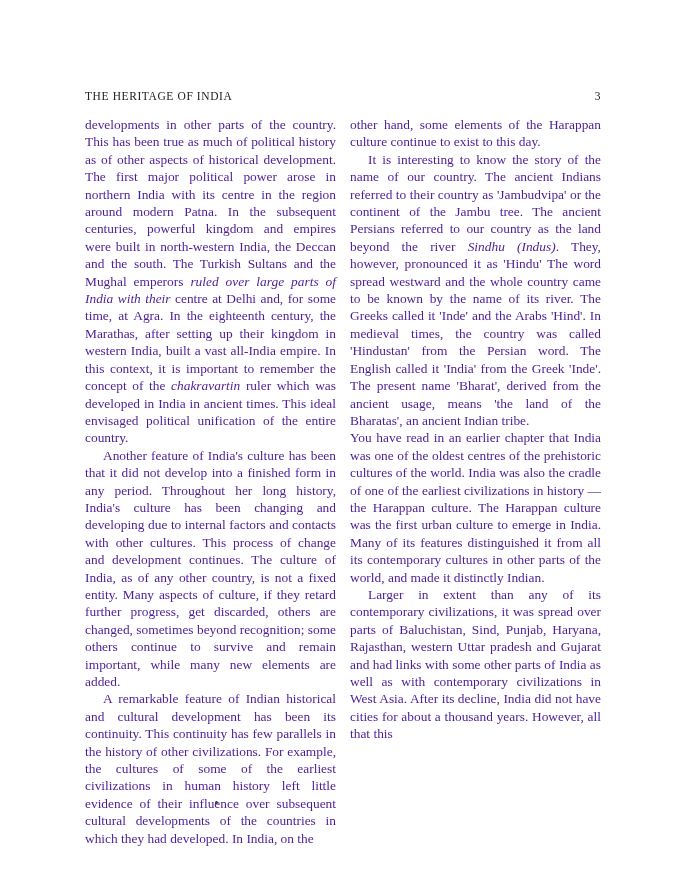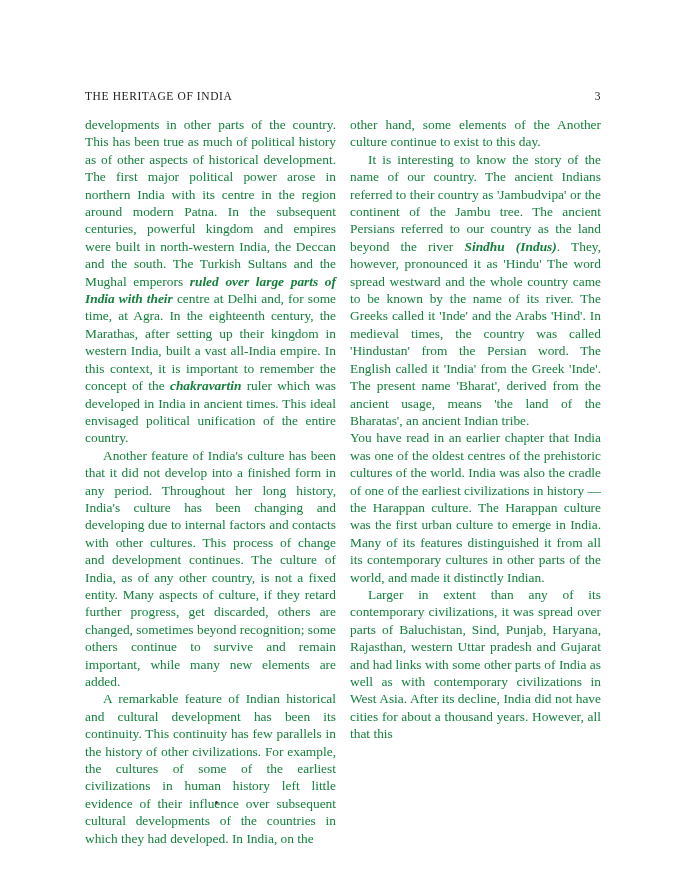--- a/index.html
+++ b/index.html
@@ -32,37 +32,36 @@
   }
   .columns {
     display: flex;
     gap: 14px;
   }
   .col {
     width: 251px;
     text-align: justify;
     font-size: 13.4px;
     line-height: 17.4px;
-    color: #15803d;
+    color: #4c1d95;
   }
   .body-paragraph {
     margin: 0;
   }
   .body-paragraph.indent {
     text-indent: 18px;
   }
   .section-heading {
     margin: 3px 0 2px 0;
     font-size: 13.6px;
     font-weight: bold;
     text-align: left;
   }
   .it {
     font-style: italic;
-    font-weight: bold;
   }
   .artifact-dot {
     position: absolute;
     left: 215px;
     top: 801px;
     width: 3px;
     height: 3px;
     background: #3a3a3a;
     border-radius: 50%;
   }
@@ -77,21 +76,21 @@
     <span>3</span>
   </div>
 
   <div class="columns">
     <div class="col" id="col-left">
         <p class="body-paragraph"><span>developments in other parts of the country. This has been true as much of political history as of other aspects of historical development. The first major political power arose in northern India with its centre in the region around modern Patna. In the subsequent centuries, powerful kingdom and empires were built in north-western India, the Deccan and the south. The Turkish Sultans and the Mughal emperors </span><span class="it">ruled over large parts of India with their</span><span> centre at Delhi and, for some time, at Agra. In the eighteenth century, the Marathas, after setting up their kingdom in western India, built a vast all-India empire. In this context, it is important to remember the concept of the </span><span class="it">chakravartin</span><span> ruler which was developed in India in ancient times. This ideal envisaged political unification of the entire country.</span></p>
         <p class="body-paragraph indent"><span>Another feature of India's culture has been that it did not develop into a finished form in any period.  Throughout her long history, India's culture has been changing and developing due to internal factors and contacts with other cultures. This process of change and development continues. The culture of India, as of any other country, is not a fixed entity. Many aspects of culture, if they retard further progress, get discarded, others are changed, sometimes beyond recognition; some others continue to survive and remain important, while many new elements are added.</span></p>
         <p class="body-paragraph indent"><span>A remarkable feature of Indian historical and cultural development has been its continuity. This continuity has few parallels in the history of other civilizations. For example, the cultures of some of the earliest civilizations in human history left little evidence of their influence over subsequent cultural developments of the countries in which they had developed. In India, on the</span></p>
       </div>
     <div class="col" id="col-right">
-        <p class="body-paragraph"><span>other hand, some elements of the Another culture continue to exist to this day.</span></p>
+        <p class="body-paragraph"><span>other hand, some elements of the Harappan culture continue to exist to this day.</span></p>
         <p class="body-paragraph indent"><span>It is interesting to know the story of the name of our country. The ancient Indians referred to their country as 'Jambudvipa' or the continent of the Jambu tree. The ancient Persians referred to our country as the land beyond the river </span><span class="it">Sindhu (Indus)</span><span>. They, however, pronounced it as 'Hindu' The word spread westward and the whole country came to be known by the name of its river. The Greeks called it 'Inde' and the Arabs 'Hind'. In medieval times, the country was called 'Hindustan' from the Persian word. The English called it 'India' from the Greek 'Inde'. The present name 'Bharat', derived from the ancient usage, means 'the land of the Bharatas', an ancient Indian tribe.</span></p>
         <p class="body-paragraph"><span>You have read in an earlier chapter that India was one of the oldest centres of the prehistoric cultures of the world. India was also the cradle of one of the earliest civilizations in history — the Harappan culture. The Harappan culture was the first urban culture to emerge in India. Many of its features distinguished it from all its contemporary cultures in other parts of the world, and made it distinctly Indian.</span></p>
         <p class="body-paragraph indent"><span>Larger in extent than any of its contemporary civilizations, it was spread over parts of Baluchistan, Sind, Punjab, Haryana, Rajasthan, western Uttar pradesh and Gujarat and had links with some other parts of India as well as with contemporary civilizations in West Asia. After its decline, India did not have cities for about a thousand years. However, all that this</span></p>
       </div>
   </div>
 
 </div>
 
 <div class="artifact-dot"></div>
 

